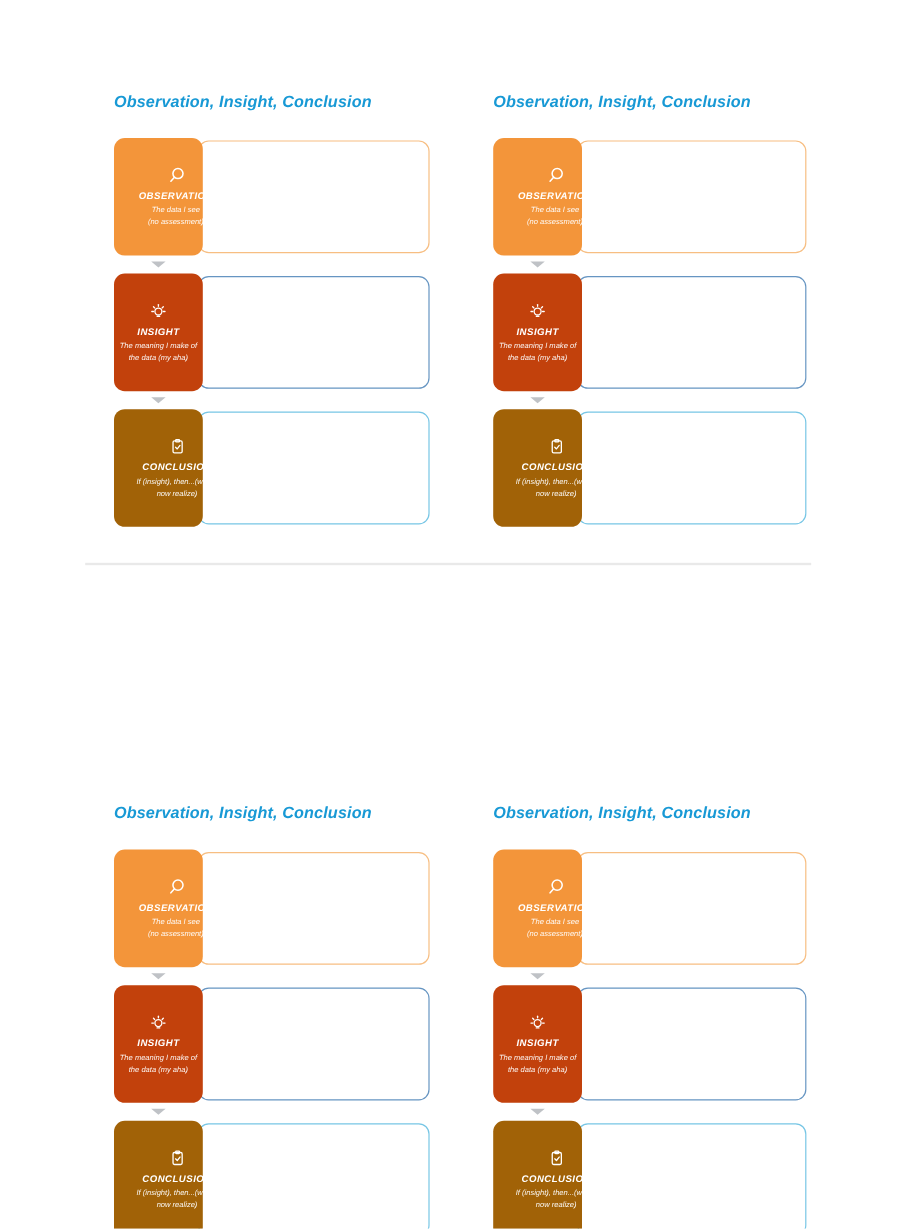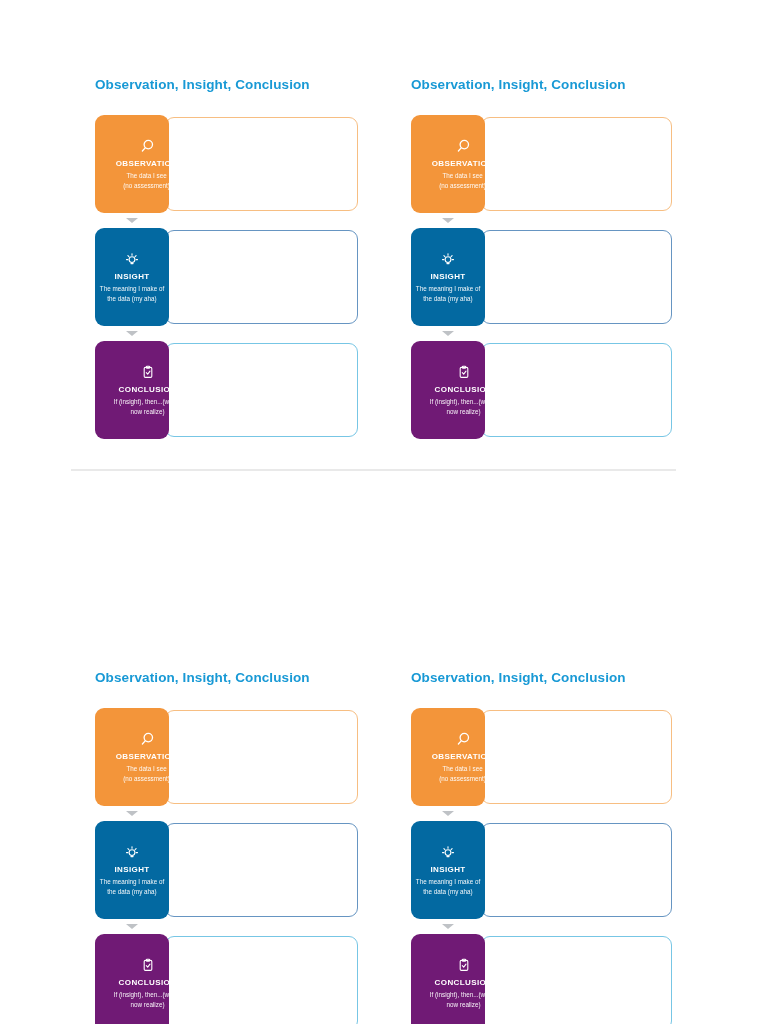--- a/index.html
+++ b/index.html
@@ -4,20 +4,21 @@
 <style>
   * { margin: 0; padding: 0; box-sizing: border-box; }
   html, body { background: #ffffff; }
   .screen {
     position: relative;
     width: 676px;
     height: 1024px;
     overflow: hidden;
     background: #ffffff;
     font-family: "Liberation Sans", sans-serif;
+    font-style: italic;
   }
   .ws { position: absolute; width: 263px; }
   .ws-p1-left  { left: 95px;  top: 77px; }
   .ws-p1-right { left: 411px; top: 77px; width: 261px; }
   .ws-p2-left  { left: 95px;  top: 670px; }
   .ws-p2-right { left: 411px; top: 670px; width: 261px; }
 
   .ws-title {
     color: #1899d5;
     font-weight: bold;
@@ -62,23 +63,23 @@
     display: block;
     font-size: 6.3px;
     line-height: 1.55;
     margin-top: 3px;
     opacity: 0.95;
   }
   .card-desc span { display: block; white-space: nowrap; }
 
   .row-observation .row-card { background: #f3953a; padding-left: 32px; }
   .row-observation .answer-box { border-color: #f7be82; }
-  .row-insight .row-card { background: #0369a1; }
+  .row-insight .row-card { background: #c2410c; }
   .row-insight .answer-box { border-color: #6695c2; }
-  .row-conclusion .row-card { background: #701a75; padding-left: 34px; }
+  .row-conclusion .row-card { background: #a16207; padding-left: 34px; }
   .row-conclusion .answer-box { border-color: #77c6e5; }
 
   .row-gap { height: 15px; display: flex; align-items: center; }
   .gap-arrow {
     margin-left: 31px;
     width: 0; height: 0;
     border-left: 6px solid transparent;
     border-right: 6px solid transparent;
     border-top: 5px solid #bfc2c6;
   }

